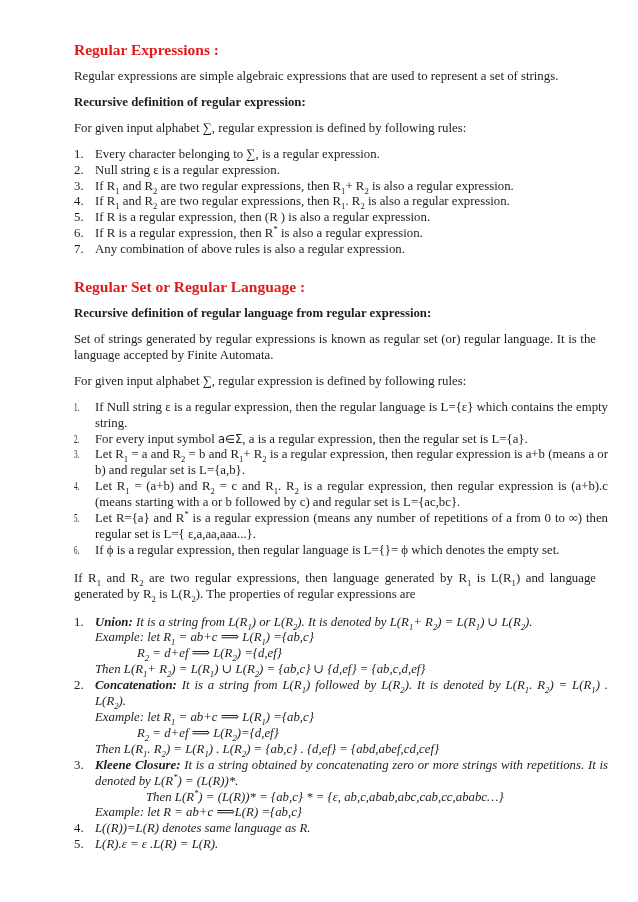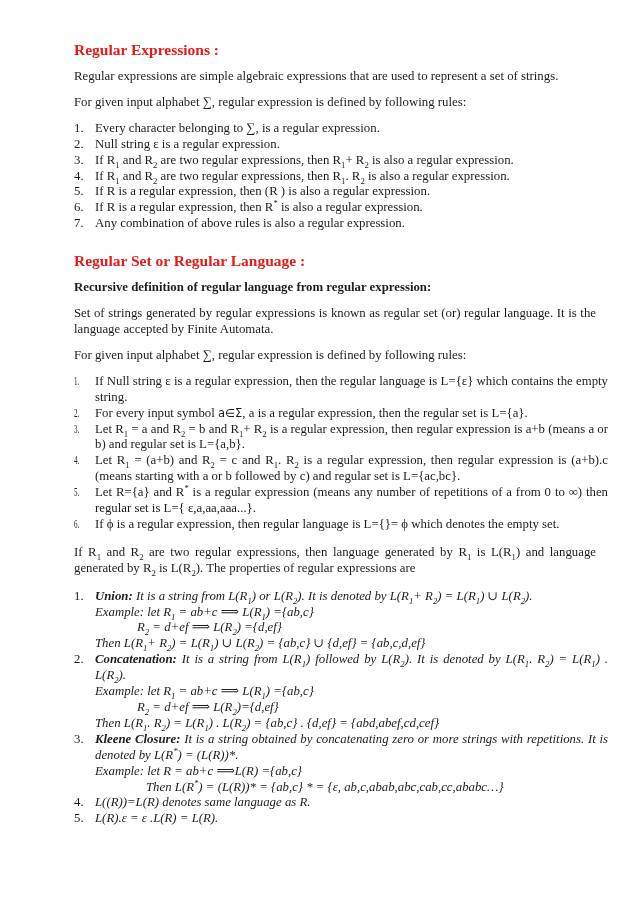--- a/index.html
+++ b/index.html
@@ -40,20 +40,21 @@
   .sans { font-family: "DejaVu Sans", "Liberation Sans", sans-serif; font-size: 0.9em; }
 </style>
 </head>
 <body>
 
 <div class="page">
 
   <div>
     <div class="h-red">Regular Expressions :</div>
     <p class="body">Regular expressions are simple algebraic expressions that are used to represent a set of strings.</p>
+    <p class="body subhead">Recursive definition of regular expression:</p>
     <p class="body rules-intro">For given input alphabet ∑, regular expression is defined by following rules:</p>
     <div class="list">
         <div class="li">
           <span class="num">1.</span>
           <div class="li-body">Every character belonging to ∑, is a regular expression.</div>
         </div>
         <div class="li">
           <span class="num">2.</span>
           <div class="li-body">Null string ε is a regular expression.</div>
         </div>
@@ -131,22 +132,22 @@
             <div class="line ind0"><span class="b">Concatenation:</span> It is a string from L(R<sub>1</sub>) followed by L(R<sub>2</sub>). It is denoted by L(R<sub>1</sub>. R<sub>2</sub>) = L(R<sub>1</sub>) . L(R<sub>2</sub>).</div>
             <div class="line ind0">Example: let R<sub>1</sub> = ab+c ⟹ L(R<sub>1</sub>) ={ab,c}</div>
             <div class="line ind2">R<sub>2</sub> = d+ef ⟹ L(R<sub>2</sub>)={d,ef}</div>
             <div class="line ind0">Then L(R<sub>1</sub>. R<sub>2</sub>) = L(R<sub>1</sub>) . L(R<sub>2</sub>) = {ab,c} . {d,ef} = {abd,abef,cd,cef}</div>
           </div>
         </div>
         <div class="li">
           <span class="num">3.</span>
           <div class="li-body">
             <div class="line ind0"><span class="b">Kleene Closure:</span> It is a string obtained by concatenating zero or more strings with repetitions. It is denoted by L(R<sup>*</sup>) = (L(R))*.</div>
+            <div class="line ind1">Then L(R<sup>*</sup>) = (L(R))* = {ab,c} * = {ε, ab,c,abab,abc,cab,cc,ababc…}</div>
             <div class="line ind0">Example: let R = ab+c ⟹L(R) ={ab,c}</div>
-            <div class="line ind1">Then L(R<sup>*</sup>) = (L(R))* = {ab,c} * = {ε, ab,c,abab,abc,cab,cc,ababc…}</div>
           </div>
         </div>
         <div class="li">
           <span class="num">4.</span>
           <div class="li-body">
             <div class="line ind0">L((R))=L(R) denotes same language as R.</div>
           </div>
         </div>
         <div class="li">
           <span class="num">5.</span>

